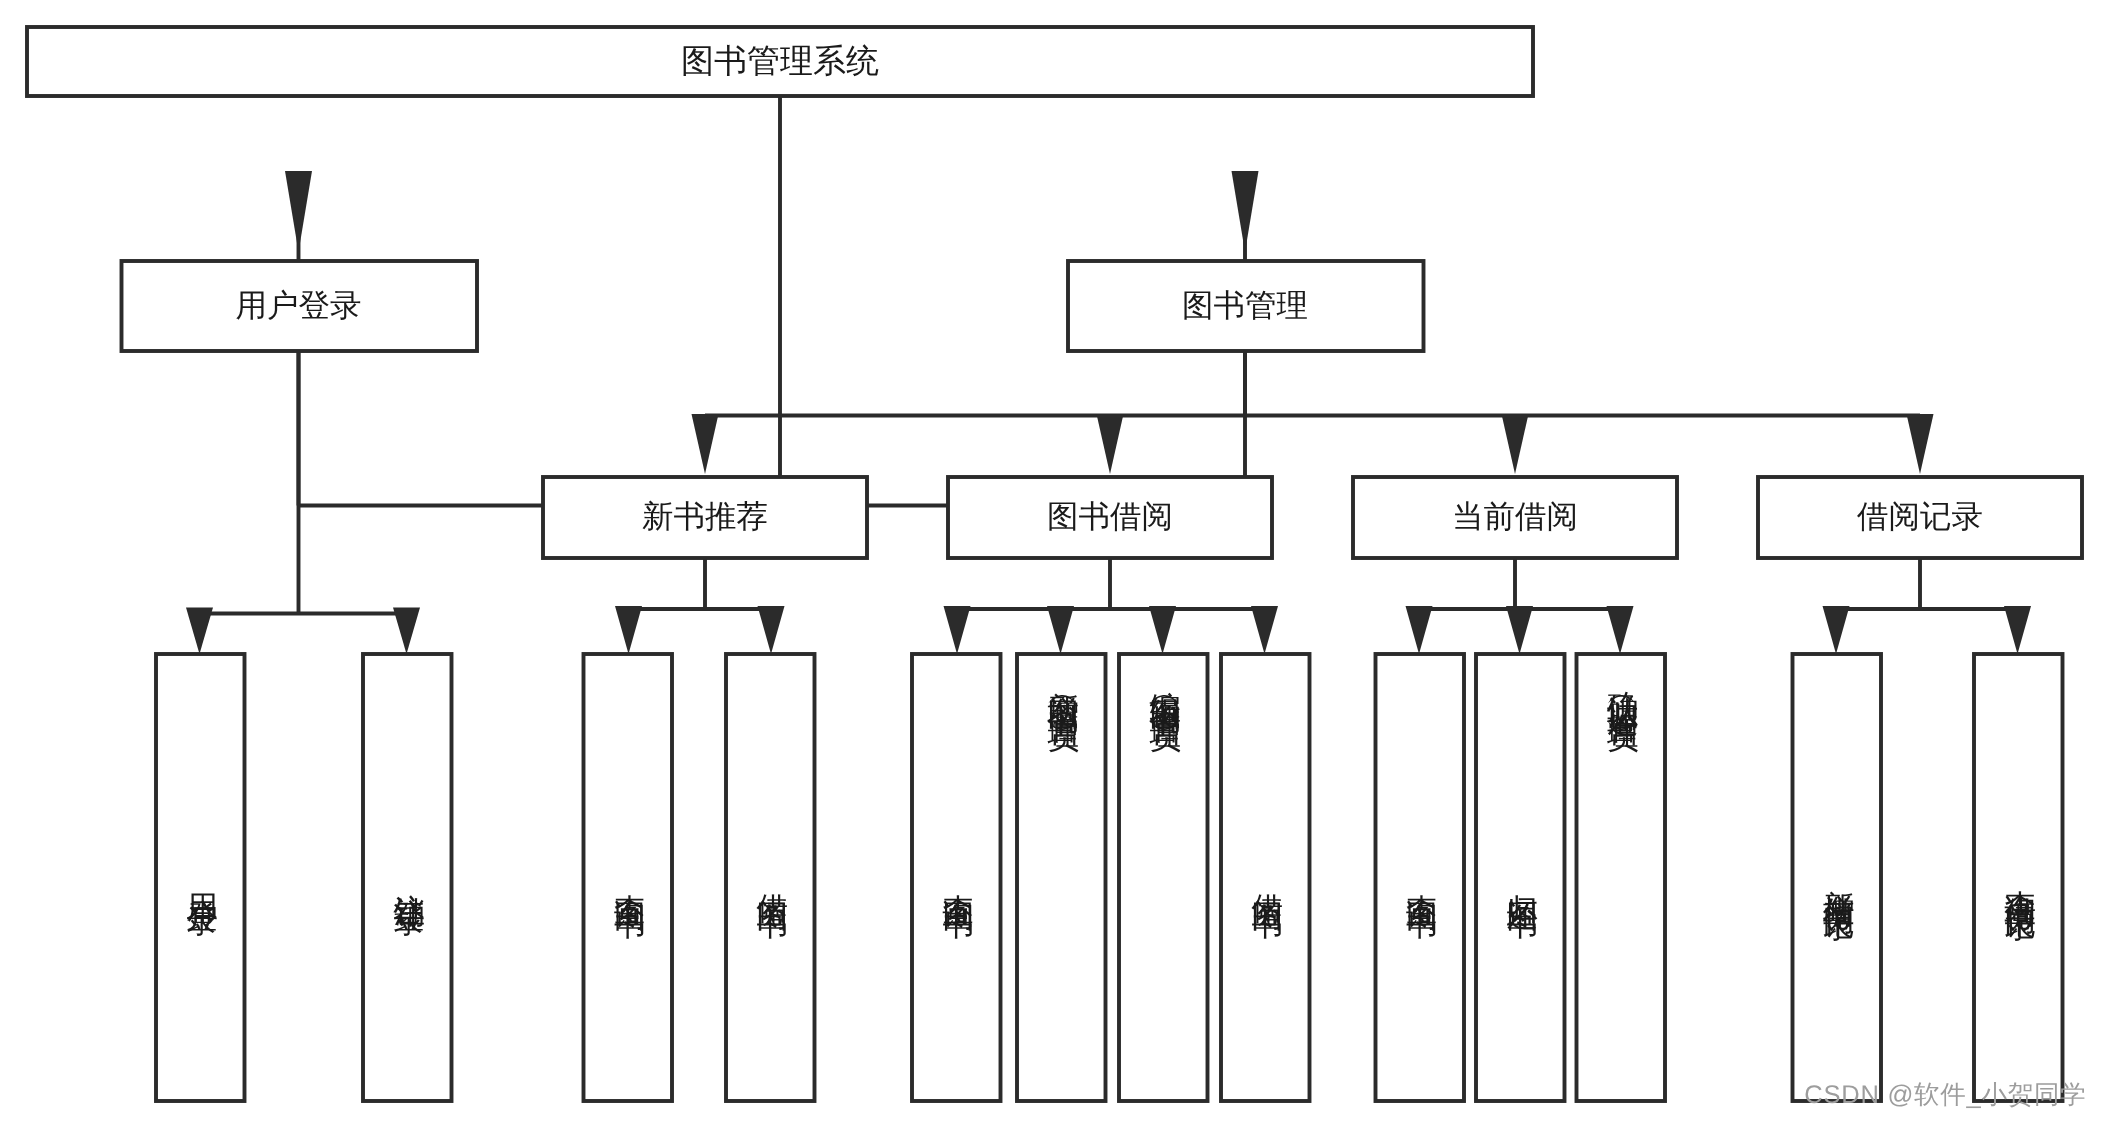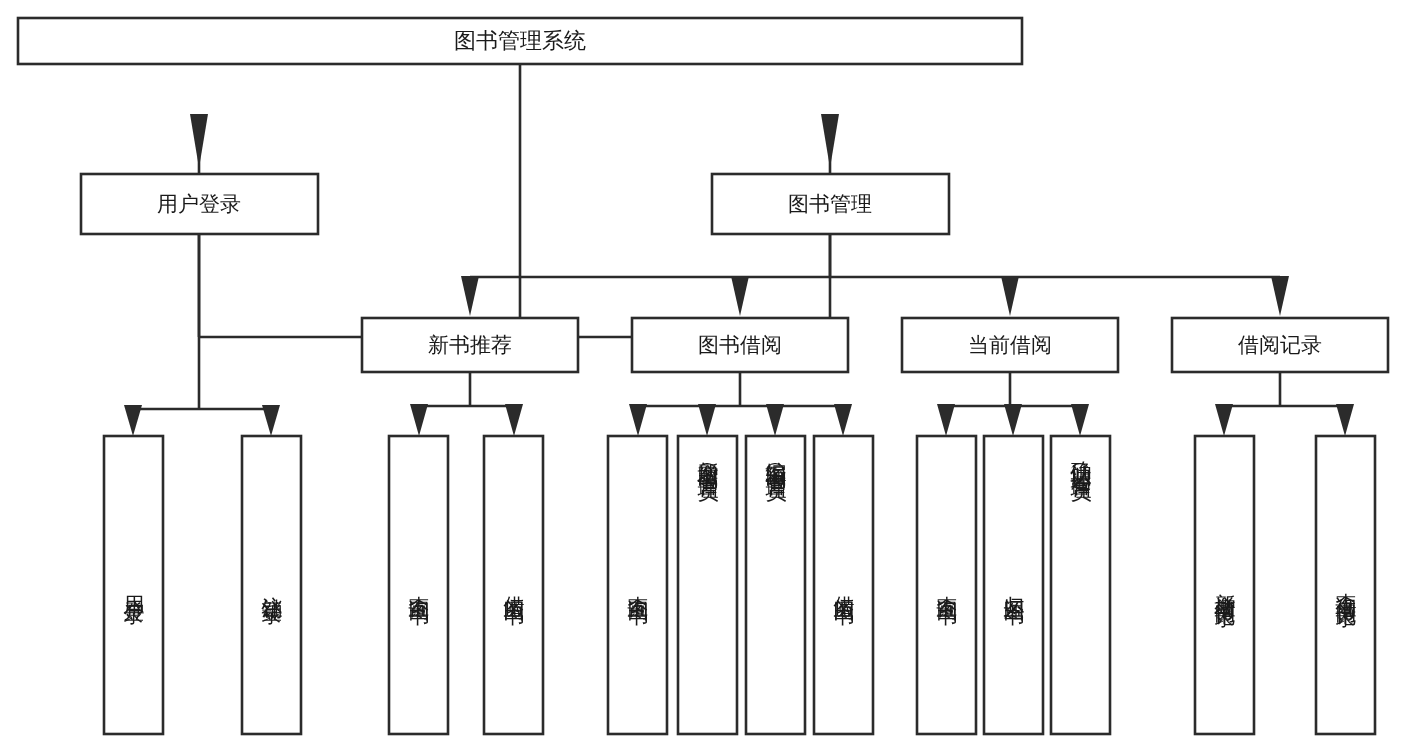--- a/index.html
+++ b/index.html
@@ -245,14 +245,15 @@
     <span class="leaf-label" style="margin-top:8px;">确认归还（管理员）</span>
   </div>
 
   <div class="leaf-label-wrap" style="left:1195px; top:436px; width:59px; height:298px;">
     <span class="leaf-label">新增借阅记录</span>
   </div>
   <div class="leaf-label-wrap" style="left:1316px; top:436px; width:59px; height:298px;">
     <span class="leaf-label">查询借阅记录</span>
   </div>
 
+  <div class="watermark">CSDN @软件_小贺同学</div>
 
 </div>
 
 </body></html>

